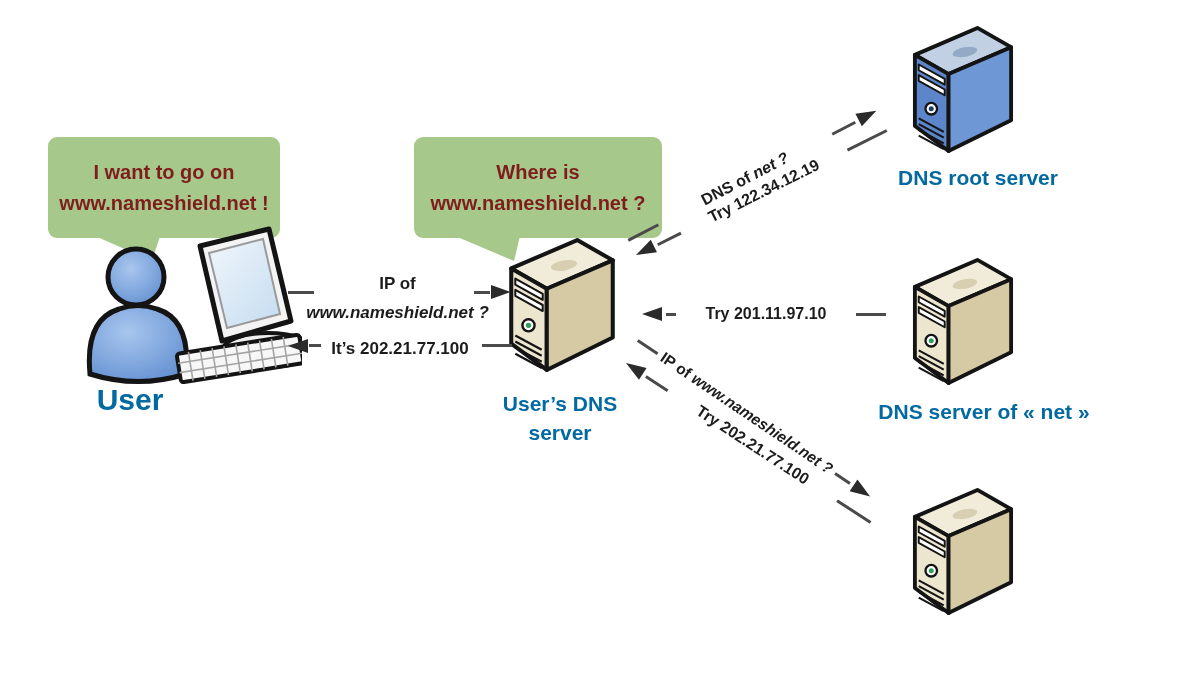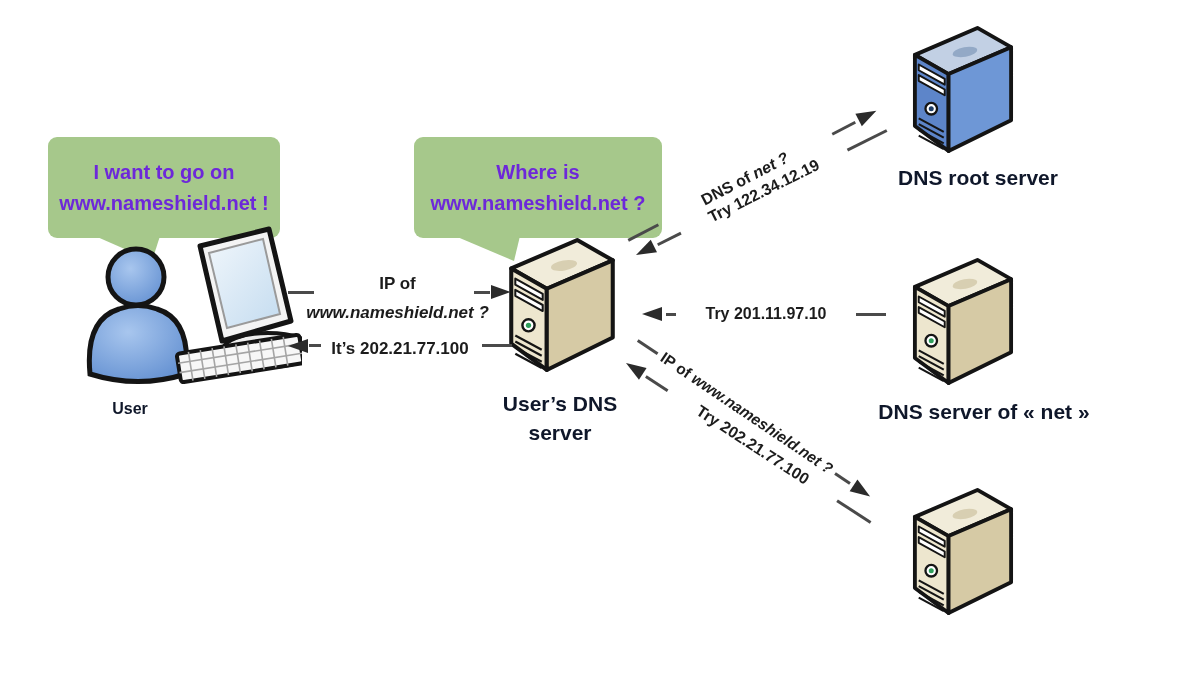--- a/index.html
+++ b/index.html
@@ -1,23 +1,23 @@
 <!DOCTYPE html>
 <html><head>
 <meta charset="utf-8">
 <style>
   html, body { margin:0; padding:0; background:#ffffff; font-family:"Liberation Sans", sans-serif; }
   #stage { position:relative; width:1200px; height:675px; background:#ffffff; overflow:hidden; }
 
   .bubble { position:absolute; background:#A6C88B; border-radius:9px; display:flex; flex-direction:column;
             justify-content:center; align-items:center; text-align:center; font-size:20px; font-weight:600;
-            color:#6d28d9; line-height:31px; }
+            color:#7f1d1d; line-height:31px; }
   .tail { position:absolute; }
 
-  .node-label { position:absolute; font-weight:bold; color:#0f172a; text-align:center; font-size:21px; line-height:29px; }
+  .node-label { position:absolute; font-weight:bold; color:#0369a1; text-align:center; font-size:21px; line-height:29px; }
 
   .arrow { position:absolute; display:flex; align-items:center; justify-content:space-between; height:22px; }
   .rot { transform-origin:0 50%; }
   .dash { height:3px; background:#4A4A4A; flex:0 0 auto; }
   .abs-dash { position:absolute; height:3px; background:#4A4A4A; }
   .head-right { flex:0 0 auto; width:0; height:0; border-top:7px solid transparent; border-bottom:7px solid transparent; border-left:20px solid #2B2B2B; }
   .head-left  { flex:0 0 auto; width:0; height:0; border-top:7px solid transparent; border-bottom:7px solid transparent; border-right:20px solid #2B2B2B; }
   .abs-head-right { position:absolute; width:0; height:0; border-top:7px solid transparent; border-bottom:7px solid transparent; border-left:20px solid #2B2B2B; }
   .abs-head-left  { position:absolute; width:0; height:0; border-top:7px solid transparent; border-bottom:7px solid transparent; border-right:20px solid #2B2B2B; }
   .endgroup { display:flex; align-items:center; gap:4px; flex:0 0 auto; }
@@ -119,21 +119,21 @@
   <svg class="server blue" style="left:910px;top:26px" width="106" height="127" viewBox="0 0 110 132">
       <use href="#server-shape" xlink:href="#server-shape"></use>
     </svg>
   <svg class="server beige" style="left:910px;top:258px" width="106" height="127" viewBox="0 0 110 132">
       <use href="#server-shape" xlink:href="#server-shape"></use>
     </svg>
   <svg class="server beige" style="left:910px;top:488px" width="106" height="127" viewBox="0 0 110 132">
       <use href="#server-shape" xlink:href="#server-shape"></use>
     </svg>
 
-  <div class="node-label" style="left:50px;top:394px;width:160px;font-size:16px">User</div>
+  <div class="node-label" style="left:50px;top:385px;width:160px;font-size:30px">User</div>
   <div class="node-label" style="left:476px;top:389px;width:168px">
     <div>User’s DNS</div>
     <div>server</div>
   </div>
   <div class="node-label" style="left:878px;top:163px;width:200px">DNS root server</div>
   <div class="node-label" style="left:852px;top:397px;width:264px">DNS server of « net »</div>
 
   <div class="abs-dash" style="left:288px;top:291px;width:26px"></div>
   <div class="two-line" style="left:300px;top:269px;width:195px">
     <div>IP of</div>

